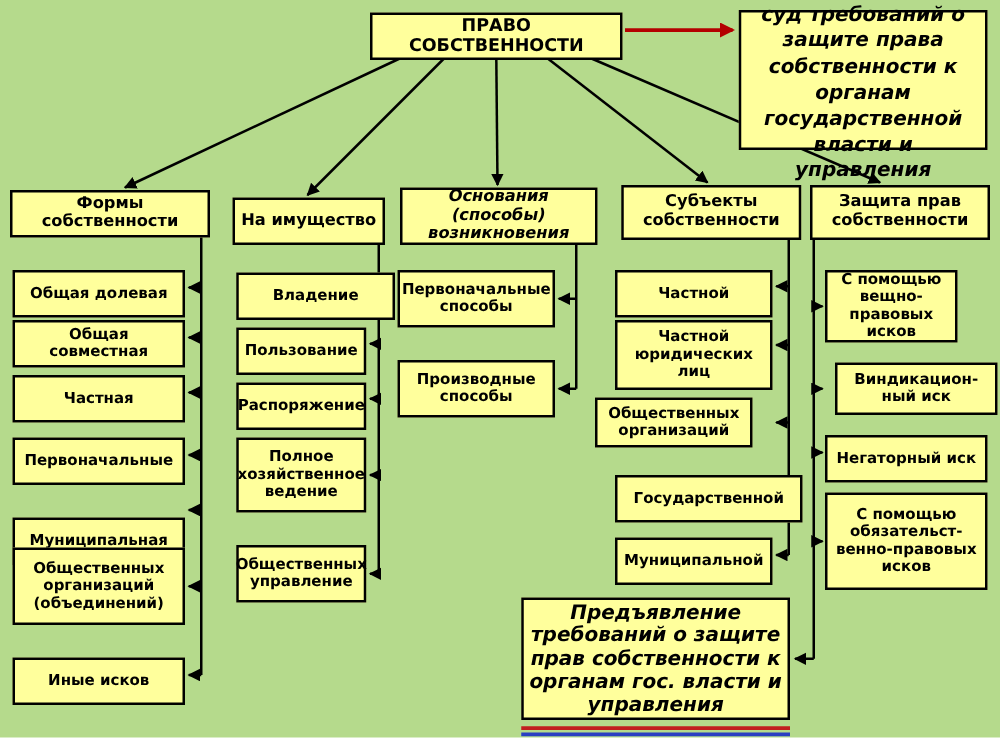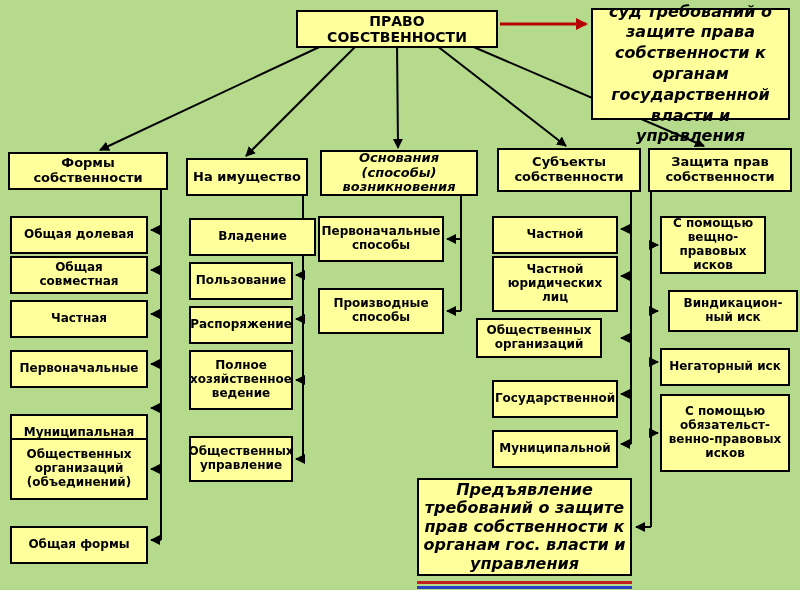--- a/index.html
+++ b/index.html
@@ -103,35 +103,35 @@
 <div class="box header italic" style="left:320px;top:150px;width:158px;height:46px">Основания (способы) возникновения</div>
 <div class="box header" style="left:497px;top:148px;width:144px;height:44px">Субъекты собственности</div>
 <div class="box header" style="left:648px;top:148px;width:144px;height:44px">Защита прав собственности</div>
 
 <div class="box" style="left:10px;top:216px;width:138px;height:16px">Общая долевая</div>
 <div class="box" style="left:10px;top:256px;width:138px;height:28px">Общая совместная</div>
 <div class="box" style="left:10px;top:300px;width:138px;height:28px">Частная</div>
 <div class="box" style="left:10px;top:350px;width:138px;height:28px">Первоначальные</div>
 <div class="box" style="left:10px;top:414px;width:138px;height:28px">Муниципальная</div>
 <div class="box" style="left:10px;top:438px;width:138px;height:62px">Общественных организаций (объединений)</div>
-<div class="box" style="left:10px;top:526px;width:138px;height:28px">Общая формы</div>
+<div class="box" style="left:10px;top:526px;width:138px;height:28px">Иные исков</div>
 
 <div class="box" style="left:189px;top:218px;width:127px;height:27px">Владение</div>
 <div class="box" style="left:189px;top:262px;width:104px;height:27px">Пользование</div>
 <div class="box" style="left:189px;top:306px;width:104px;height:27px">Распоряжение</div>
 <div class="box" style="left:189px;top:350px;width:104px;height:60px">Полное хозяйственное ведение</div>
 <div class="box" style="left:189px;top:436px;width:104px;height:46px">Общественных управление</div>
 
 <div class="box" style="left:318px;top:216px;width:126px;height:46px">Первоначальные способы</div>
 <div class="box" style="left:318px;top:288px;width:126px;height:46px">Производные способы</div>
 
 <div class="box" style="left:492px;top:216px;width:126px;height:27px">Частной</div>
 <div class="box" style="left:492px;top:256px;width:126px;height:56px">Частной юридических лиц</div>
 <div class="box" style="left:476px;top:318px;width:126px;height:40px">Общественных организаций</div>
-<div class="box" style="left:492px;top:380px;width:126px;height:28px">Государственной</div>
+<div class="box" style="left:492px;top:380px;width:150px;height:28px">Государственной</div>
 <div class="box" style="left:492px;top:430px;width:126px;height:28px">Муниципальной</div>
 
 <div class="box" style="left:660px;top:216px;width:106px;height:58px">С помощью вещно-правовых исков</div>
 <div class="box" style="left:668px;top:290px;width:130px;height:42px">Виндикацион-ный иск</div>
 <div class="box" style="left:660px;top:348px;width:130px;height:28px">Негаторный иск</div>
 <div class="box" style="left:660px;top:394px;width:130px;height:78px">С помощью обязательст-венно-правовых исков</div>
 
 <div class="box italic" style="left:417px;top:478px;width:215px;height:98px;font-size:16px">Предъявление требований о защите прав собственности к органам гос. власти и управления</div>
 
 <div class="deco red-line"></div>

